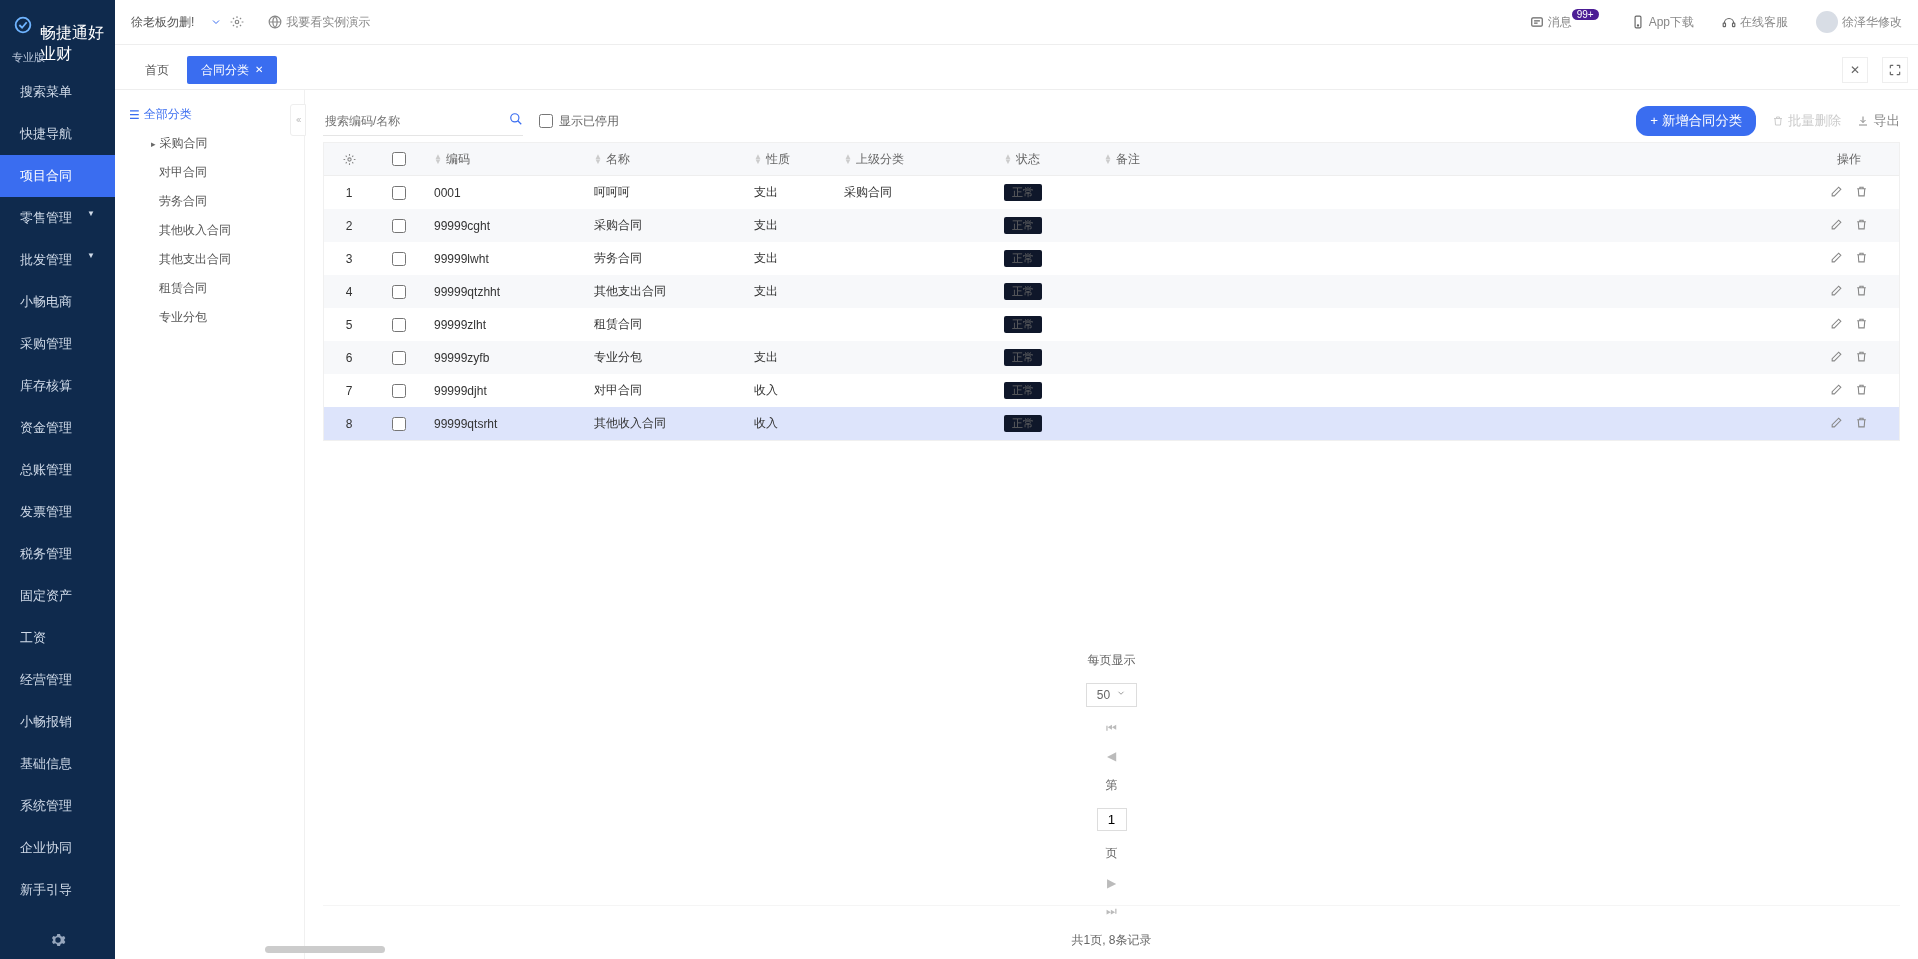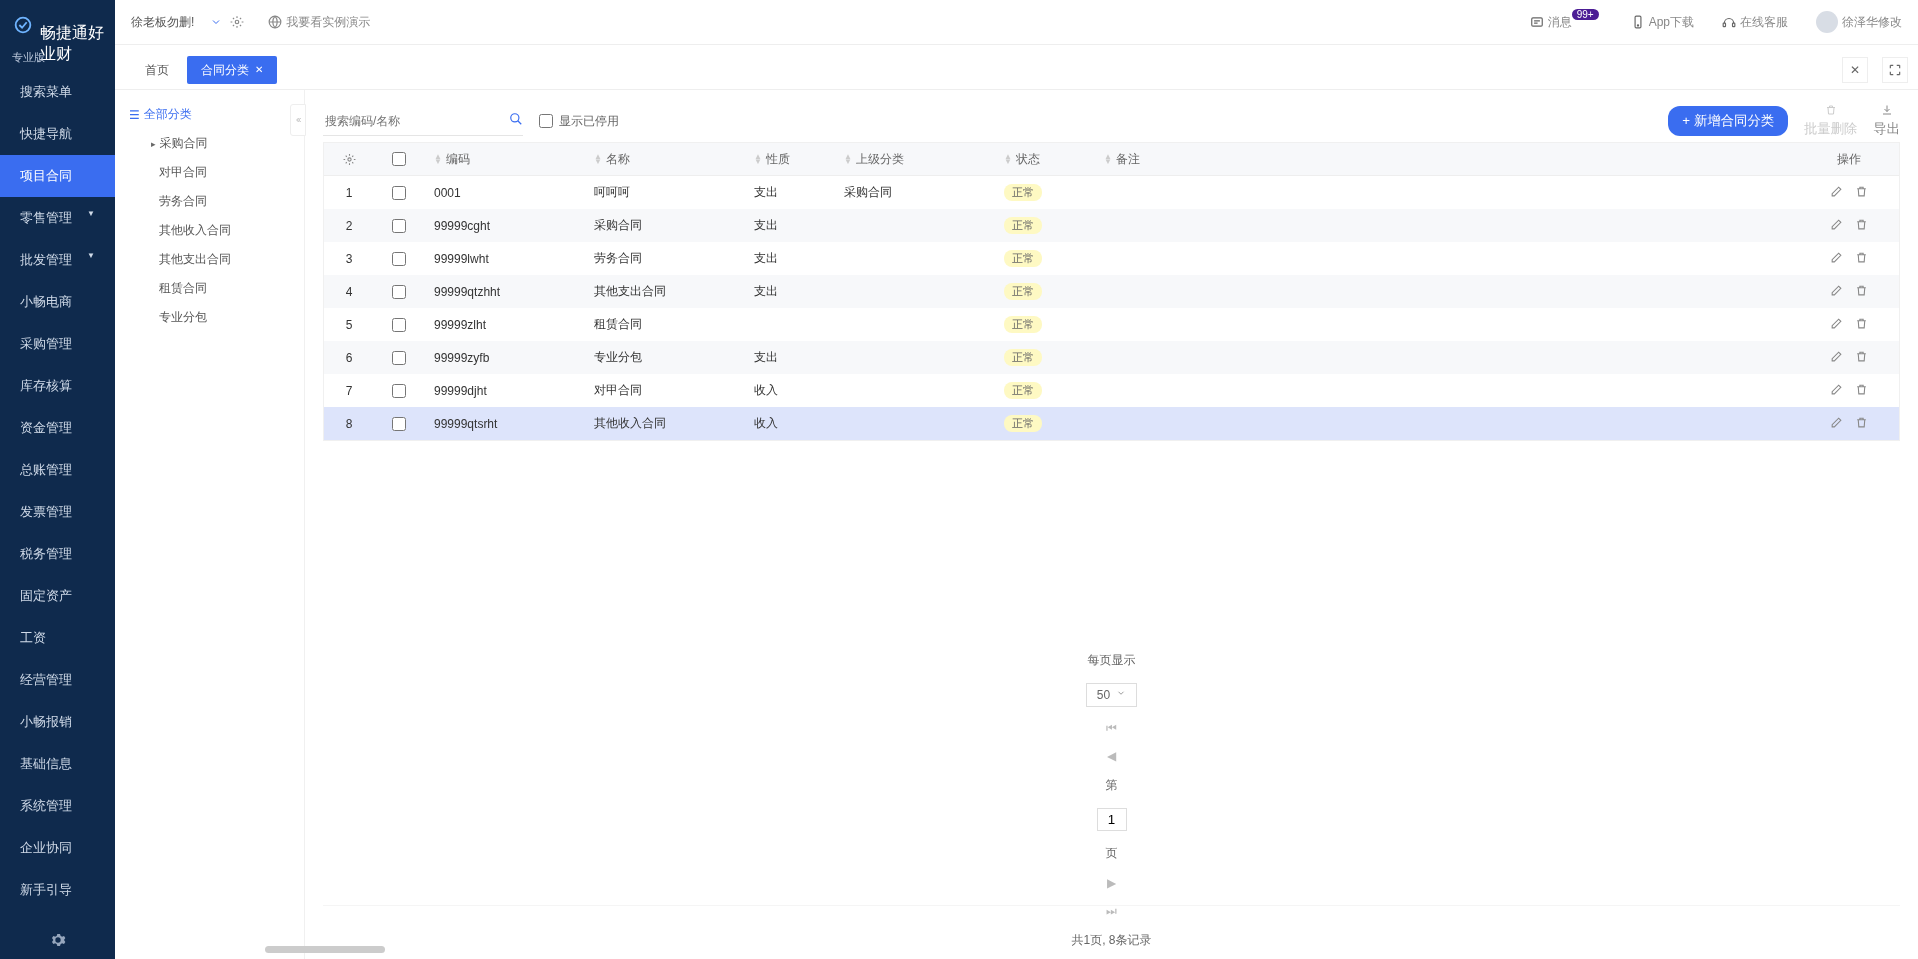--- a/index.html
+++ b/index.html
@@ -42,32 +42,32 @@
 .tree-node.collapsible::before { content: "▸"; font-size: 9px; margin-right: 4px; color: #666; }
 .tree-leaf { padding: 6px 0 6px 30px; color: #555; cursor: pointer; }
 .collapse-handle { position: absolute; top: 14px; right: -2px; width: 16px; height: 32px; display: flex; align-items: center; justify-content: center; color: #bbb; cursor: pointer; background: #fff; border: 1px solid #eee; border-radius: 3px 0 0 3px; }
 
 .main-panel { flex: 1; background: #fff; display: flex; flex-direction: column; padding: 10px 18px; }
 .toolbar { height: 42px; display: flex; align-items: center; gap: 16px; }
 .search-box { width: 200px; height: 30px; border-bottom: 1px solid #e5e5e5; display: flex; align-items: center; }
 .search-input { border: none; outline: none; flex: 1; font-size: 12px; padding: 4px 2px; }
 .chk { width: 14px; height: 14px; accent-color: #3a6df0; }
 .btn-primary { background: #3a6df0; color: #fff; border: none; border-radius: 12px; height: 30px; padding: 0 14px; cursor: pointer; }
-.btn-link { background: none; border: none; color: #888; cursor: pointer; display: inline-flex; align-items: center; gap: 4px; flex-direction: column; }
+.btn-link { background: none; border: none; color: #888; cursor: pointer; display: inline-flex; align-items: center; gap: 4px; }
 .btn-link.disabled { color: #ccc; }
 
 .table { border: 1px solid #f0f0f0; }
 .thead, .trow { display: grid; grid-template-columns: 50px 50px 160px 160px 90px 160px 100px 1fr 100px; align-items: center; height: 33px; }
 .thead { background: #f7f8fa; color: #666; font-weight: 500; border-bottom: 1px solid #eee; }
 .cell { padding: 0 10px; overflow: hidden; text-overflow: ellipsis; white-space: nowrap; display: flex; align-items: center; gap: 4px; }
 .cell.center { justify-content: center; }
 .sort-ico { font-size: 8px; color: #ccc; line-height: 5px; display: inline-flex; flex-direction: column; }
 .trow:nth-child(even) { background: #f7f8fa; }
 .trow.highlight { background: #dde4fb !important; }
-.status-tag { background: #fef9c3; color: #666; padding: 1px 8px; border-radius: 8px; font-size: 11px; }
+.status-tag { background: #0f172a; color: #666; padding: 1px 8px; border-radius: 2px; font-size: 11px; }
 .row-act { color: #888; cursor: pointer; margin: 0 4px; }
 
 .footer { height: 44px; display: flex; align-items: center; justify-content: flex-end; gap: 14px; color: #666; border-top: 1px solid #f5f5f5; margin-top: auto; font-size: 12px; flex-direction: column; }
 .page-sel { border: 1px solid #ddd; padding: 4px 10px; display: inline-flex; align-items: flex-start; gap: 6px; }
 .page-inp { width: 30px; text-align: center; border: 1px solid #ddd; padding: 3px; }
 .pg-btn { color: #bbb; cursor: pointer; padding: 0 3px; }
 
 .scroll-hint { position: absolute; left: 150px; bottom: 6px; width: 120px; height: 7px; background: #ccc; border-radius: 4px; }
 </style>
 </head>

